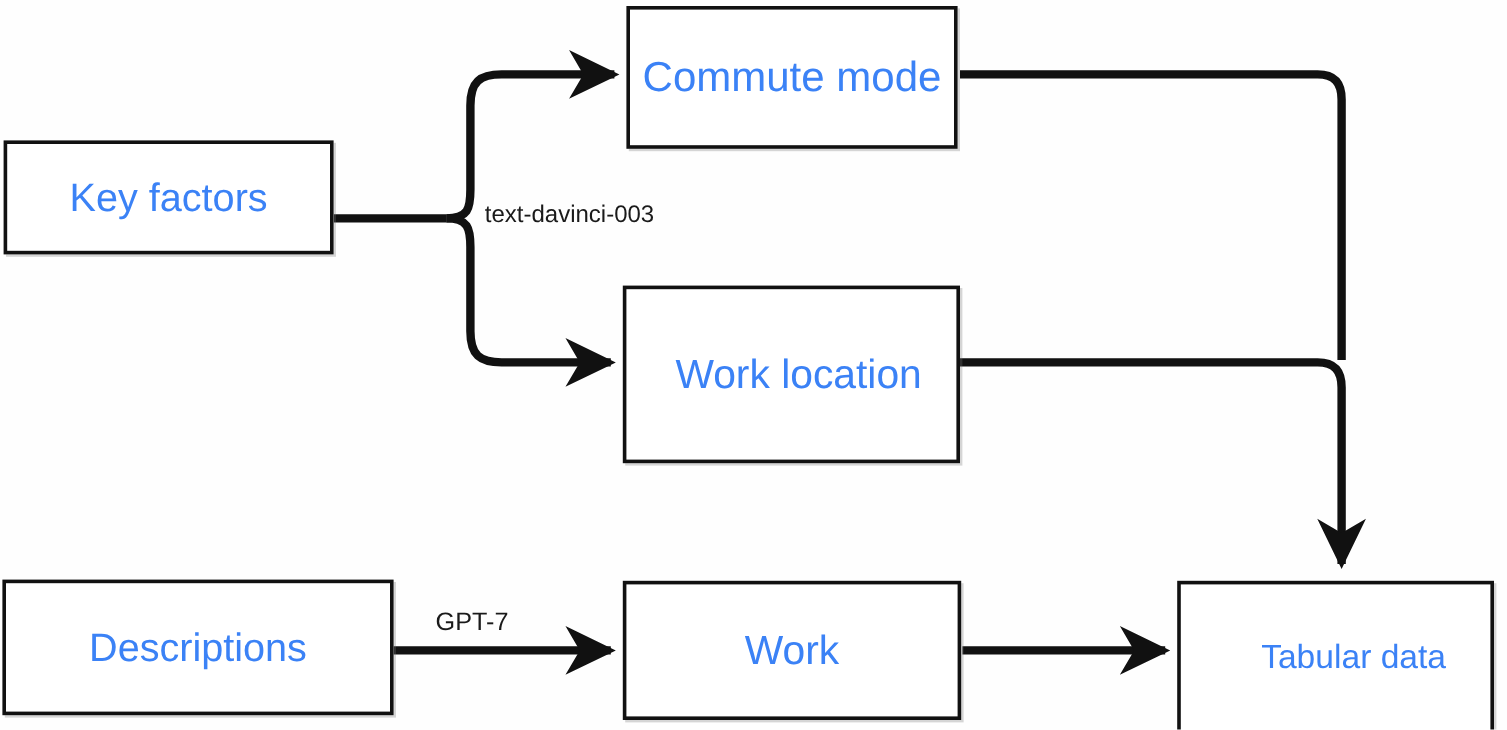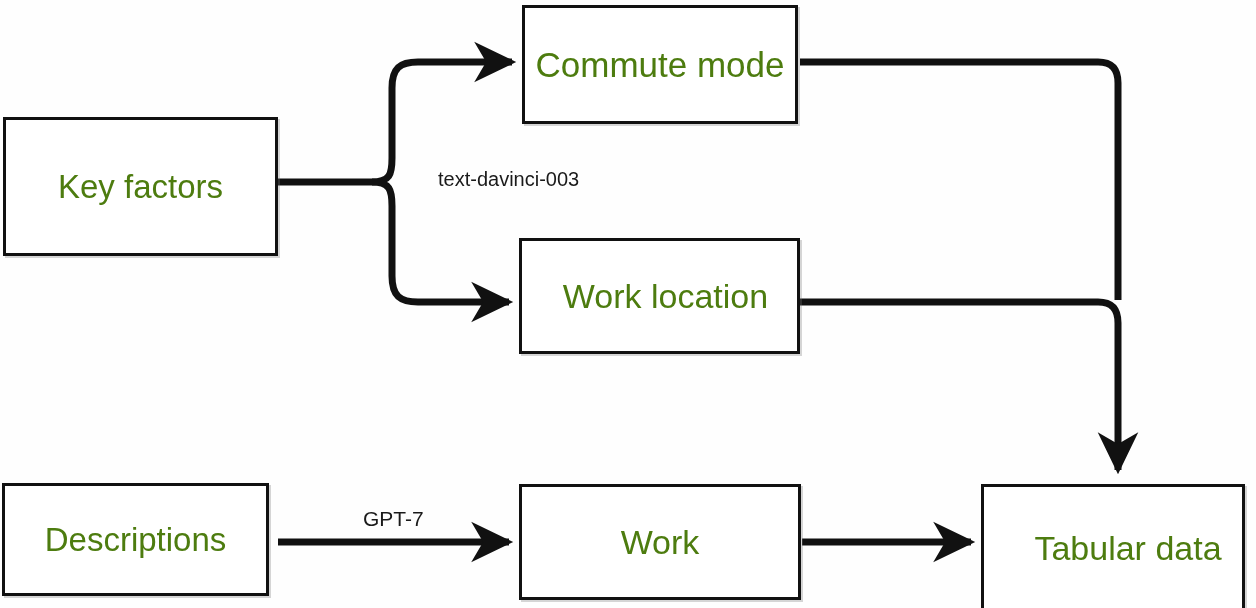--- a/index.html
+++ b/index.html
@@ -26,51 +26,50 @@
     position: absolute;
     box-sizing: border-box;
     background: #ffffff;
     border: 3px solid #111111;
     display: flex;
     align-items: center;
     justify-content: center;
     box-shadow: 2px 2px 0 0 rgba(120,120,120,0.30);
   }
   .node-label {
-    color: #4d7c0f;
+    color: #3b82f6;
     font-weight: 400;
     line-height: 1;
     white-space: nowrap;
   }
   
-  #node-key-factors   { left: 3px;   top: 117px; width: 275px; height: 139px; text-align: center; }
+  #node-key-factors   { left: 3px;   top: 117px; width: 275px; height: 95px; text-align: center; }
   #node-commute-mode  { left: 522px; top: 5px;   width: 276px; height: 119px; }
-  #node-work-location { left: 519px; top: 238px; width: 281px; height: 116px; padding-left: 12px; }
-  #node-descriptions  { left: 2px;   top: 483px; width: 267px; height: 113px; }
+  #node-work-location { left: 519px; top: 238px; width: 281px; height: 148px; padding-left: 12px; }
+  #node-descriptions  { left: 2px;   top: 483px; width: 326px; height: 113px; }
   #node-diary         { left: 519px; top: 484px; width: 282px; height: 116px; }
   #node-tabular-data  { left: 981px; top: 484px; width: 264px; height: 128px; }
 
   #node-key-factors .node-label   { font-size: 33px; }
   #node-commute-mode .node-label  { font-size: 35px; }
   #node-work-location .node-label { font-size: 34px; }
   #node-descriptions .node-label  { font-size: 33px; }
   #node-diary .node-label         { font-size: 34px; }
-  #node-tabular-data .node-label  { font-size: 34px; margin-left: 30px; }
+  #node-tabular-data .node-label  { font-size: 28px; margin-left: 30px; }
 
   .edge-label {
     position: absolute;
     color: #1a1a1a;
     white-space: nowrap;
     line-height: 1;
   }
   #edge-label-davinci {
     left: 404px;
     top: 169px;
     font-size: 20px;
-    margin-left: 34px;
   }
   #edge-label-gpt4 {
     left: 363px;
     top: 508px;
     font-size: 21px;
   }
 </style>
 </head>
 <body>
 

